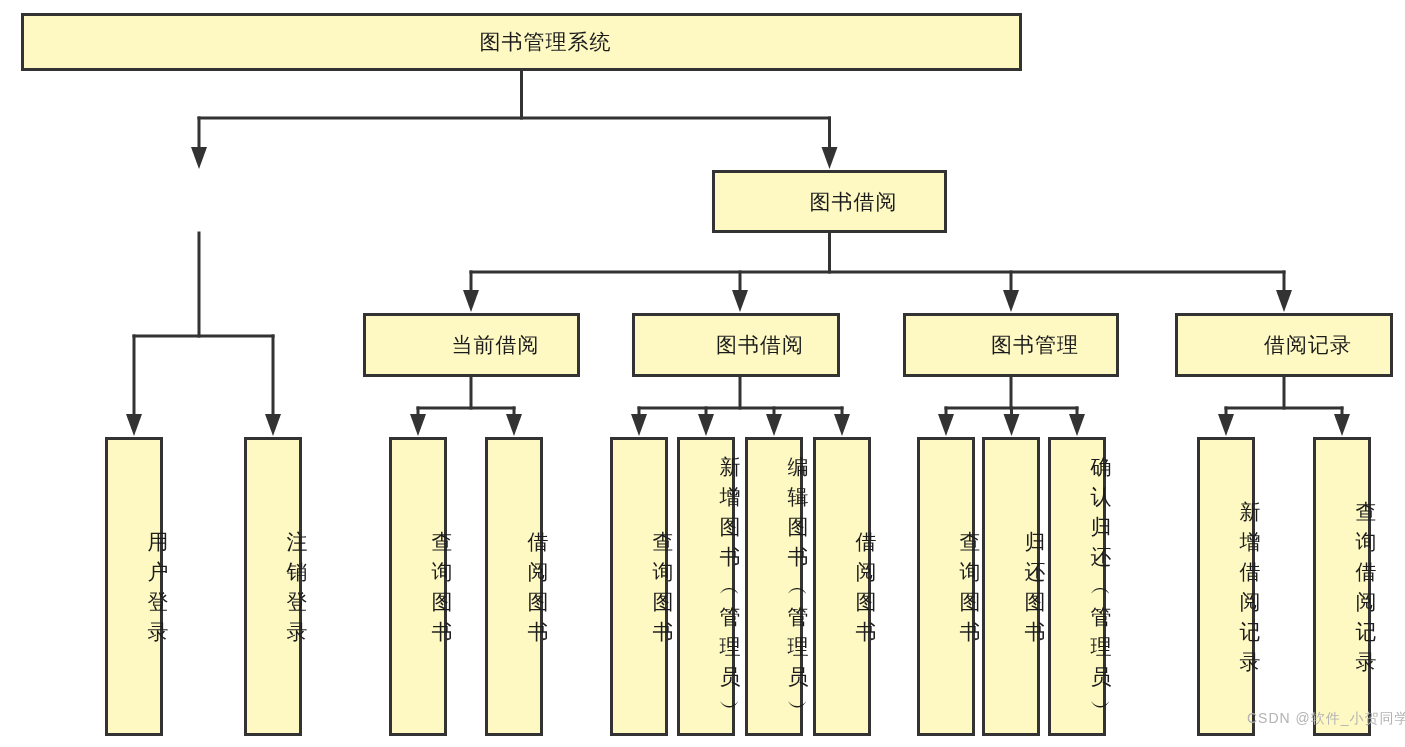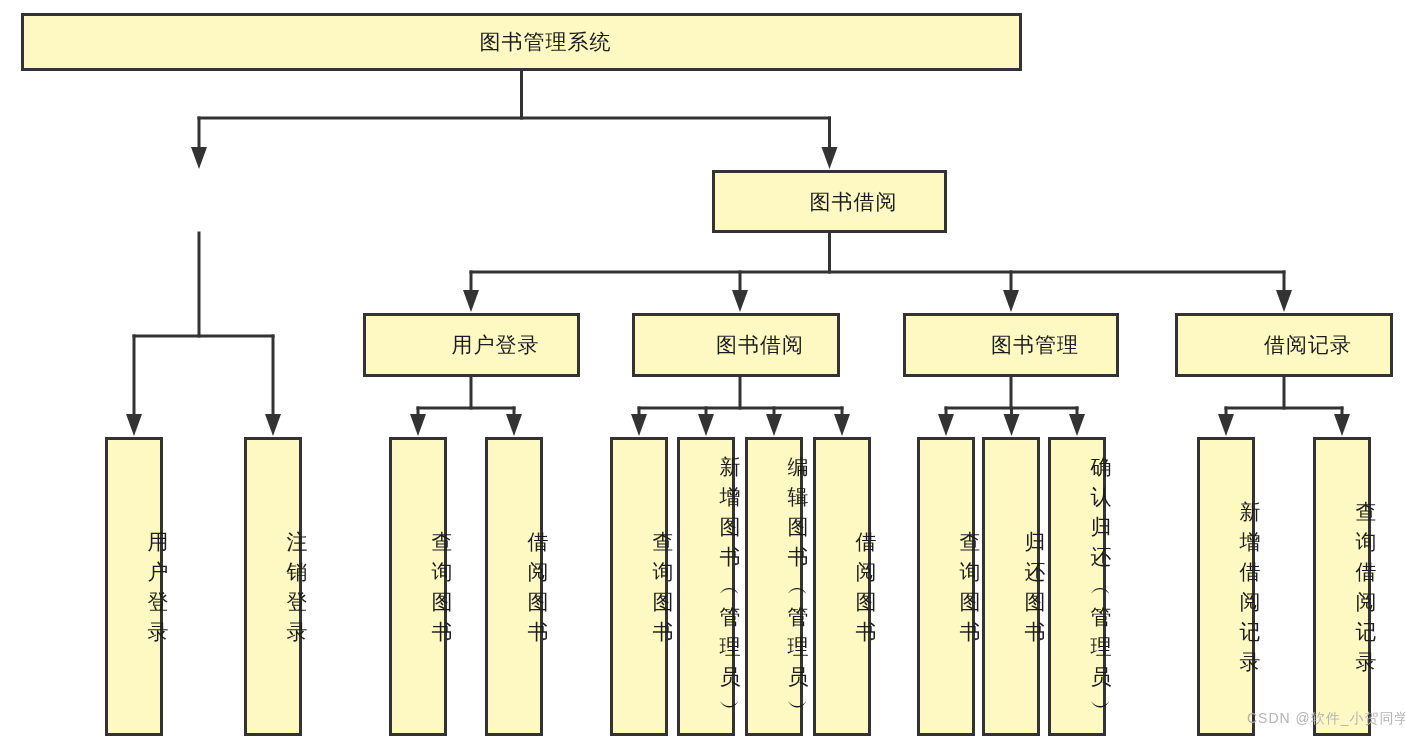--- a/index.html
+++ b/index.html
@@ -88,21 +88,21 @@
       <path d="M1069 414h16L1077 436z"></path>
       <path d="M1218 414h16L1226 436z"></path>
       <path d="M1334 414h16L1342 436z"></path>
     </g>
   </svg>
 
   <div class="node" style="left:21px;top:13px;width:1001px;height:58px;">图书管理系统</div>
 
   <div class="node" style="left:712px;top:170px;width:235px;height:63px;">图书借阅</div>
 
-  <div class="node" style="left:363px;top:313px;width:217px;height:64px;">用户登录</div>
+  <div class="node" style="left:363px;top:313px;width:217px;height:64px;">当前借阅</div>
   <div class="node" style="left:632px;top:313px;width:208px;height:64px;">图书借阅</div>
   <div class="node" style="left:903px;top:313px;width:216px;height:64px;">图书管理</div>
   <div class="node" style="left:1175px;top:313px;width:218px;height:64px;text-align:center;">借阅记录</div>
 
   <div class="node vbox" style="left:105px;top:437px;width:58px;height:299px;">
       <span class="vchar">用</span>
       <span class="vchar">户</span>
       <span class="vchar">登</span>
       <span class="vchar">录</span>
     </div>

